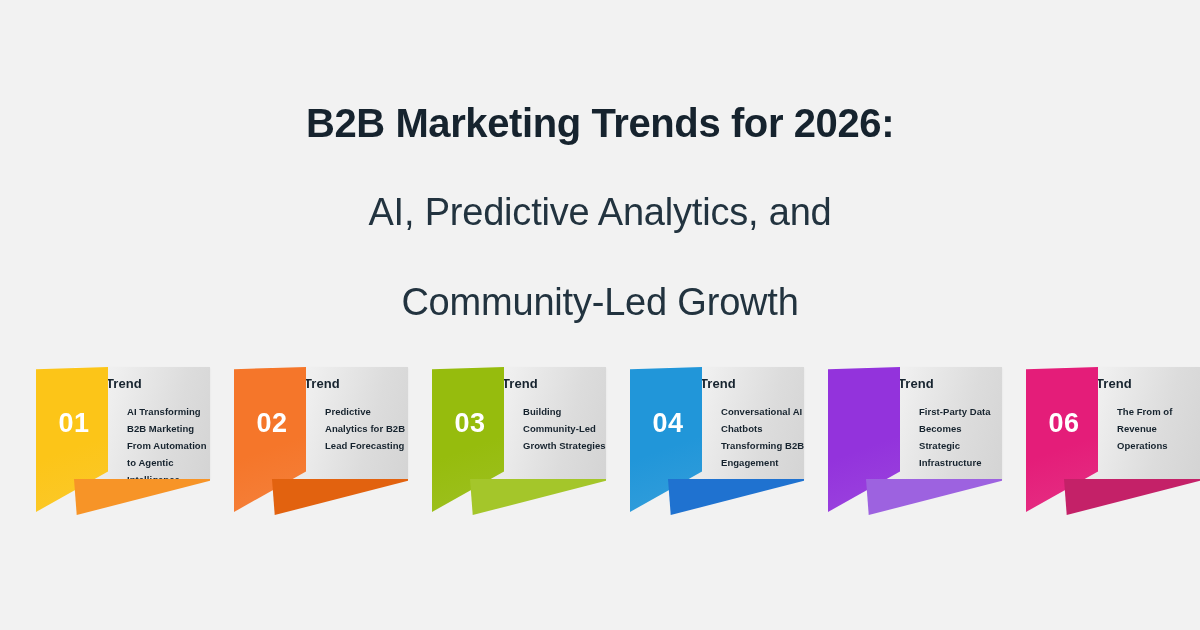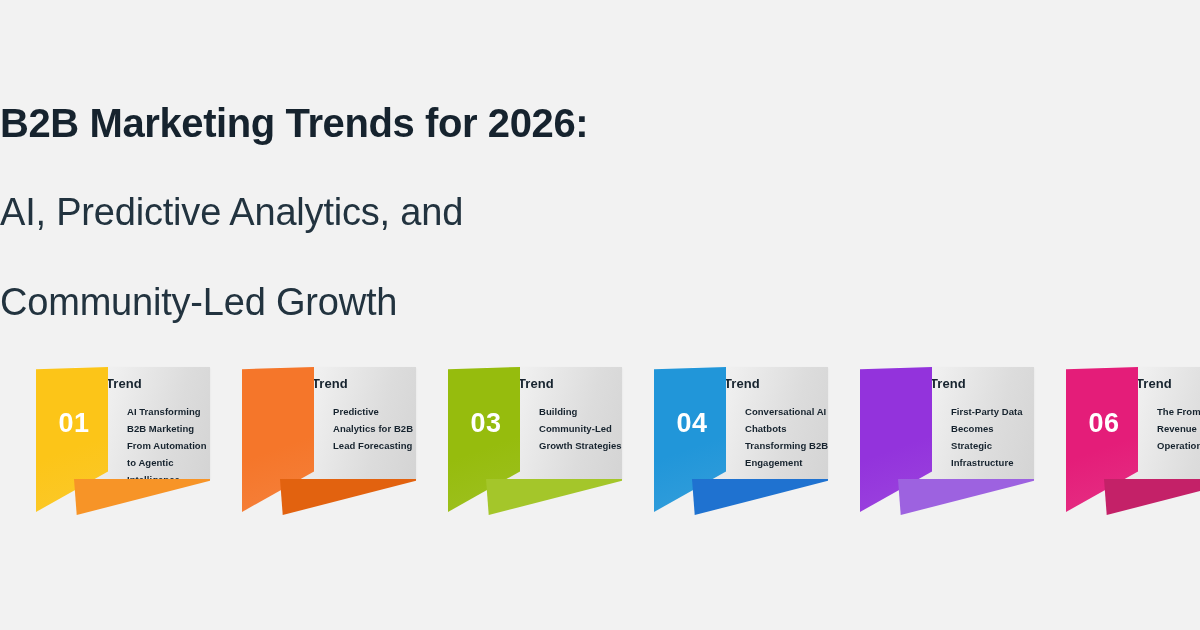--- a/index.html
+++ b/index.html
@@ -14,21 +14,21 @@
     overflow: hidden;
     position: relative;
   }
 
   
   .title-block {
     position: absolute;
     top: 96px;
     left: 0;
     width: 1200px;
-    text-align: left;
+    text-align: center;
   }
   .title-line-1 {
     font-size: 40px;
     font-weight: 700;
     color: #16232e;
     letter-spacing: -0.4px;
     line-height: 54px;
     white-space: nowrap;
   }
   .title-line-2,
@@ -43,21 +43,21 @@
   }
 
   
   .cards-row {
     position: absolute;
     top: 367px;
     left: 36px;
     width: 1140px;
     height: 160px;
     display: flex;
-    gap: 16px;
+    gap: 8px;
   }
   .card {
     position: relative;
     width: 174px;
     height: 112px;
     margin-right: 16px;
     flex: 0 0 auto;
   }
   .card:last-child { margin-right: 0; }
 
@@ -150,20 +150,21 @@
       <div class="card-tab" style="background: linear-gradient(160deg, rgb(252, 197, 24) 0%, rgb(252, 197, 24) 55%, rgba(252, 197, 24, 0.91) 100%);"></div>
       <div class="card-number">01</div>
     </div>
     <div class="card">
       <div class="card-shadow" style="background: rgb(226, 98, 15);"></div>
       <div class="card-body">
         <div class="card-trend">Trend</div>
         <div class="card-desc">Predictive Analytics for B2B Lead Forecasting</div>
       </div>
       <div class="card-tab" style="background: linear-gradient(160deg, rgb(245, 118, 42) 0%, rgb(245, 118, 42) 55%, rgba(245, 118, 42, 0.91) 100%);"></div>
+      <div class="card-number">02</div>
     </div>
     <div class="card">
       <div class="card-shadow" style="background: rgb(164, 198, 42);"></div>
       <div class="card-body">
         <div class="card-trend">Trend</div>
         <div class="card-desc">Building Community-Led Growth Strategies</div>
       </div>
       <div class="card-tab" style="background: linear-gradient(160deg, rgb(150, 188, 13) 0%, rgb(150, 188, 13) 55%, rgba(150, 188, 13, 0.91) 100%);"></div>
       <div class="card-number">03</div>
     </div>

